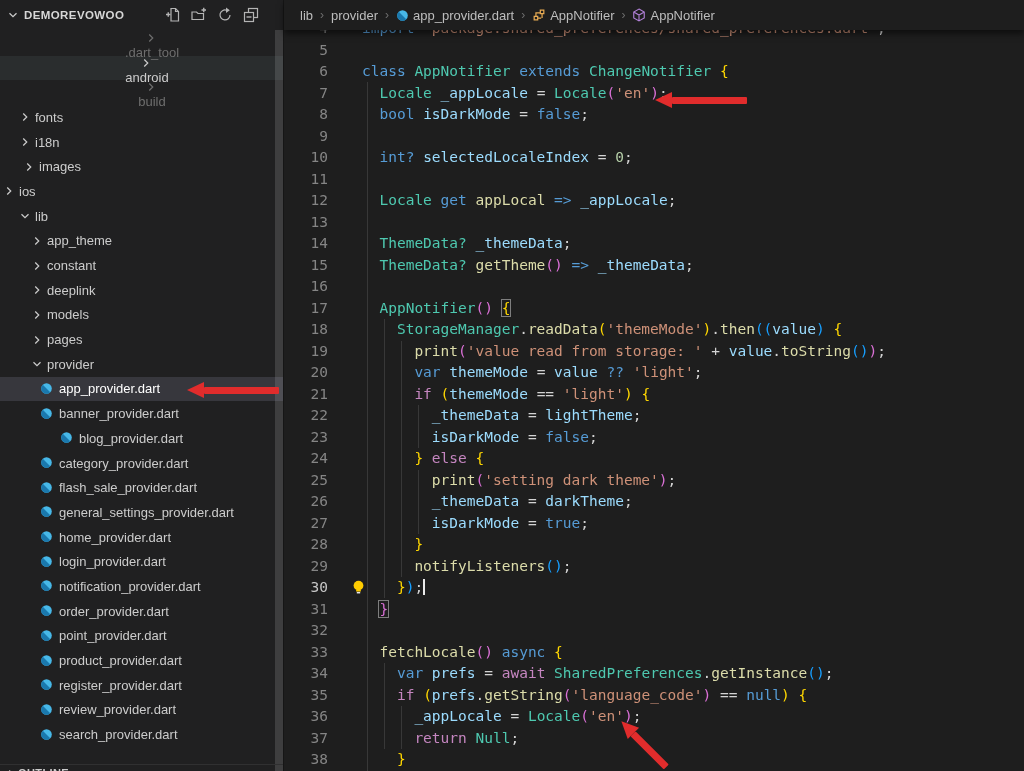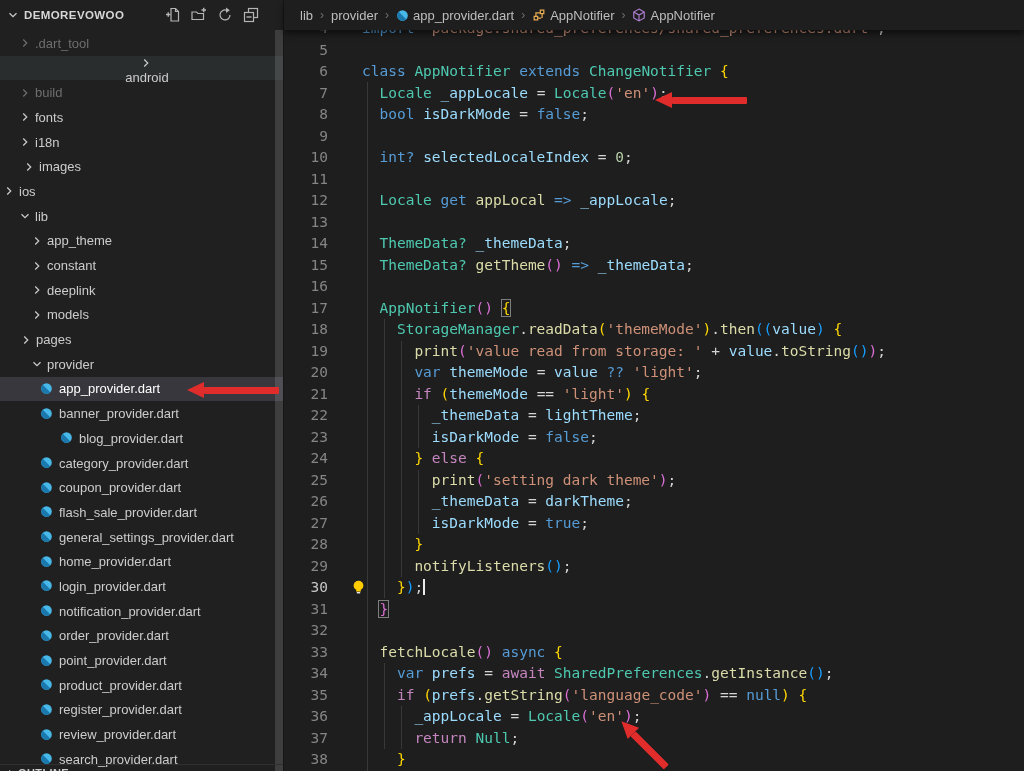--- a/index.html
+++ b/index.html
@@ -12,21 +12,21 @@
              background:#202021; border-right:1px solid #161616; }
   .sb-header { position:absolute; left:0; top:0; width:100%; height:30px;
                display:flex; align-items:center; padding-left:6px; }
   .sb-title { font-size:11.5px; font-weight:bold; letter-spacing:.4px; color:#d7d7d7; margin-left:4px; }
   .sb-actions { position:absolute; right:24px; top:7px; display:flex; gap:10px; }
   .sb-actions .abtn { width:16px; height:16px; cursor:pointer; opacity:.9; }
   .chev { display:inline-flex; width:14px; height:14px; flex:0 0 14px; }
   .tree { position:absolute; left:0; top:31px; right:0; }
   .trow { height:24.7px; display:flex; align-items:center; font-size:13px; color:#cccccc; cursor:pointer; }
   .trow .lbl { margin-left:3px; white-space:nowrap; }
-  .trow.dim { color:#6e6e6e; }
+  .trow.dim { color:#6e6e6e;flex-direction:column; }
   .trow.hov { background:#2a2d2e; }
   .trow.sel { background:#37373d; color:#ffffff; }
   .ficon { display:inline-flex; width:14px; height:14px; flex:0 0 14px; margin-right:2px; }
   .sb-scrollbar { position:absolute; right:0; top:30px; bottom:0; width:8px;
                   background:rgba(170,170,175,0.22); }
   .sb-outline { position:absolute; left:0; top:764px; right:0; height:24px; display:flex;
                 align-items:flex-start; padding:2px 0 0 4px; border-top:1px solid #303031;
                 font-size:11px; font-weight:bold; color:#cccccc; letter-spacing:.4px; }
 
   
@@ -183,21 +183,21 @@
           <span class="lbl">deeplink</span>
         </div>
         <div class="trow" style="padding-left: 30px;">
           <span class="chev">
             <svg width="14" height="14" viewBox="0 0 16 16">
               <polyline points="6,4 10,8 6,12" fill="none" stroke="currentColor" stroke-width="1.4"></polyline>
             </svg>
           </span>
           <span class="lbl">models</span>
         </div>
-        <div class="trow" style="padding-left: 19px; text-align: right;">
+        <div class="trow" style="padding-left: 30px; text-align: right;">
           <span class="chev">
             <svg width="14" height="14" viewBox="0 0 16 16">
               <polyline points="6,4 10,8 6,12" fill="none" stroke="currentColor" stroke-width="1.4"></polyline>
             </svg>
           </span>
           <span class="lbl">pages</span>
         </div>
         <div class="trow" style="padding-left: 30px;">
           <span class="chev">
             <svg width="14" height="14" viewBox="0 0 16 16">
@@ -234,29 +234,20 @@
           <span class="lbl">blog_provider.dart</span>
         </div>
         <div class="trow" style="padding-left: 40px;">
           <span class="ficon">
             <svg width="13" height="13" viewBox="0 0 16 16">
               <circle cx="8" cy="8" r="6.5" fill="#47b8e8"></circle>
               <path d="M3.4 3.4 L12.6 12.6 A6.5 6.5 0 0 1 3.4 3.4 Z" fill="#1a78ad"></path>
             </svg>
           </span>
           <span class="lbl">category_provider.dart</span>
-        </div>
-        <div class="trow" style="padding-left: 40px;">
-          <span class="ficon">
-            <svg width="13" height="13" viewBox="0 0 16 16">
-              <circle cx="8" cy="8" r="6.5" fill="#47b8e8"></circle>
-              <path d="M3.4 3.4 L12.6 12.6 A6.5 6.5 0 0 1 3.4 3.4 Z" fill="#1a78ad"></path>
-            </svg>
-          </span>
-          <span class="lbl">coupon_provider.dart</span>
         </div>
         <div class="trow" style="padding-left: 40px;">
           <span class="ficon">
             <svg width="13" height="13" viewBox="0 0 16 16">
               <circle cx="8" cy="8" r="6.5" fill="#47b8e8"></circle>
               <path d="M3.4 3.4 L12.6 12.6 A6.5 6.5 0 0 1 3.4 3.4 Z" fill="#1a78ad"></path>
             </svg>
           </span>
           <span class="lbl">flash_sale_provider.dart</span>
         </div>

